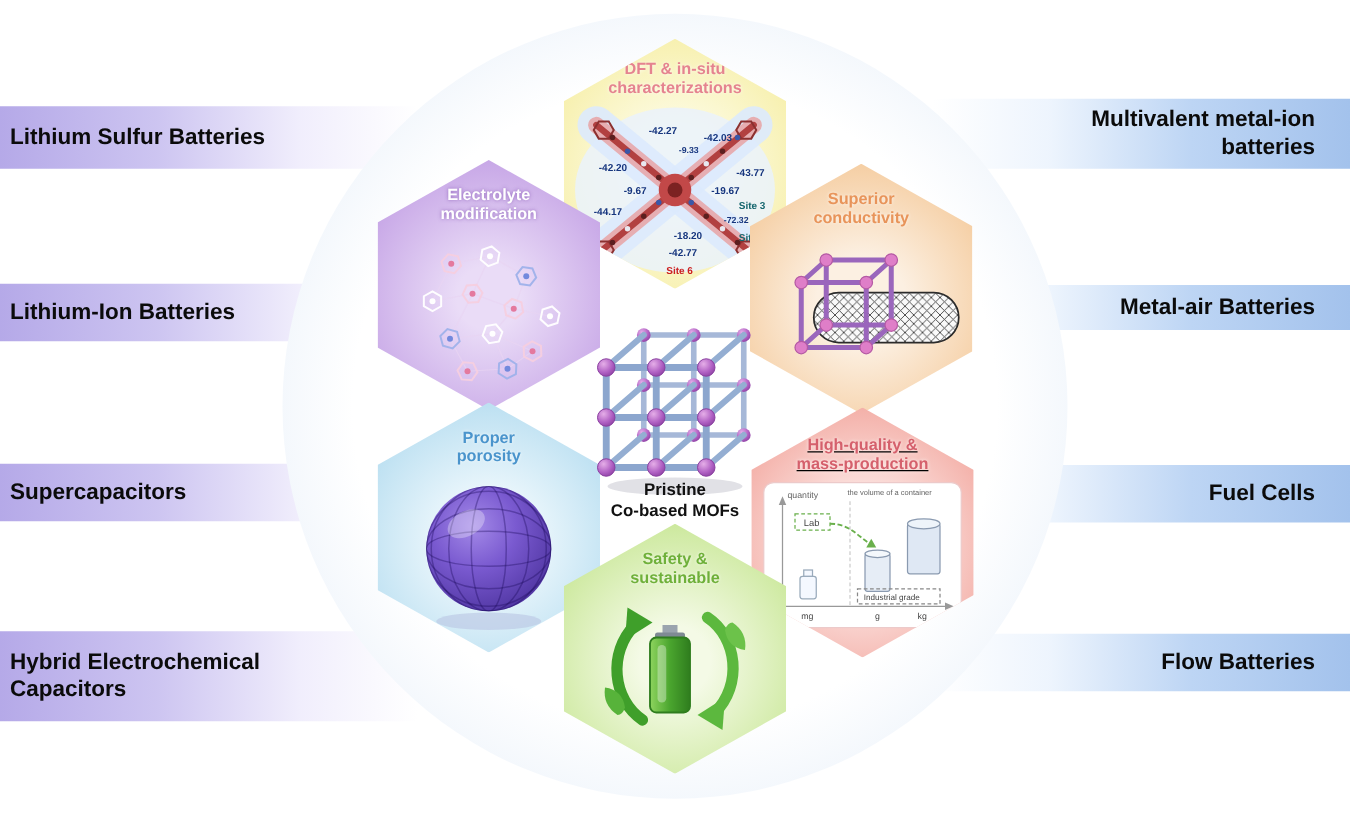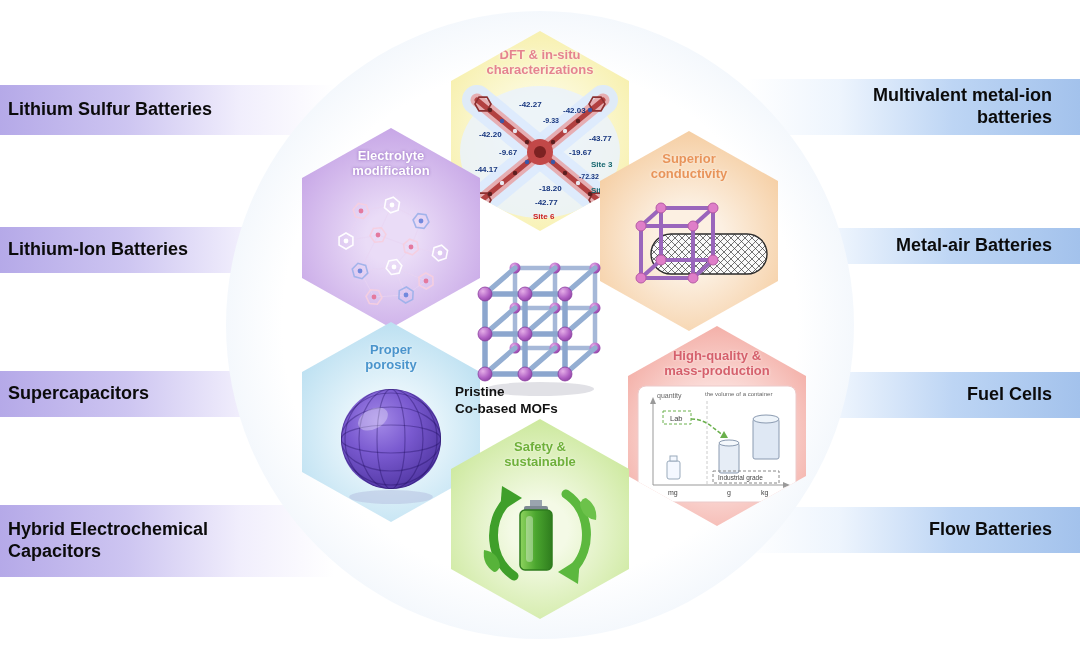--- a/index.html
+++ b/index.html
@@ -28,38 +28,38 @@
   .hex-title { margin-top:20px; text-align:center; font-weight:bold; font-size:13px; line-height:1.18;
     text-shadow:0 0 3px rgba(255,255,255,.8); }
   .hex-dft        { left:451px; top:31px;  background:radial-gradient(circle at 50% 52%,#fdfbe2 25%,#f7f0ae 78%); }
   .hex-dft .hex-title { color:#e5838f; margin-top:16px; }
   .hex-electrolyte{ left:302px; top:128px; background:radial-gradient(circle at 50% 55%,#eadcf7 18%,#c6a5e6 80%); }
   .hex-electrolyte .hex-title { color:#ffffff; text-shadow:0 0 3px rgba(120,70,170,.7); }
   .hex-superior   { left:600px; top:131px; background:radial-gradient(circle at 50% 55%,#fcf0e2 25%,#f5cda1 80%); }
   .hex-superior .hex-title { color:#e8945a; }
   .hex-porosity   { left:302px; top:322px; background:radial-gradient(circle at 50% 55%,#ecf7fc 25%,#badff1 80%); }
   .hex-porosity .hex-title { color:#4a94cc; }
-  .hex-production { left:628px; top:326px; background:radial-gradient(circle at 50% 55%,#fdecea 20%,#f3aca4 82%); }
+  .hex-production { left:601px; top:326px; background:radial-gradient(circle at 50% 55%,#fdecea 20%,#f3aca4 82%);text-decoration:underline; }
   .hex-production .hex-title { color:#d5606c; }
   .hex-safety     { left:451px; top:419px; background:radial-gradient(circle at 50% 55%,#f4fae6 20%,#cbe89b 80%); }
   .hex-safety .hex-title { color:#6fb03a; }
 
   .art { display:block; margin-top:4px; }
 
   
   .dft-art { position:relative; width:170px; height:144px; margin-top:2px; }
   .dft-art svg { position:absolute; left:0; top:0; }
   .dftv { position:absolute; font-size:8px; font-weight:bold; color:#16357e; white-space:nowrap; }
   .dftv.small { font-size:7px; }
   .dftv.red  { color:#cc2020; }
   .dftv.dark { color:#15666e; }
 
   
   .center-art { position:absolute; left:465px; top:238px; width:150px; height:160px; }
-  .center-label { position:absolute; left:455px; top:384px; width:170px; text-align:left;
+  .center-label { position:absolute; left:455px; top:384px; width:170px; text-align:center;
     font-weight:bold; font-size:13.5px; color:#111; line-height:1.25; }
 </style>
 </head>
 <body>
 
 <div class="stage">
 
   <svg width="0" height="0" style="position:absolute">
     <defs>
       <path id="ring" d="M8,0 L4,6.9 L-4,6.9 L-8,0 L-4,-6.9 L4,-6.9 Z" fill="none" stroke-width="1.6"></path>

